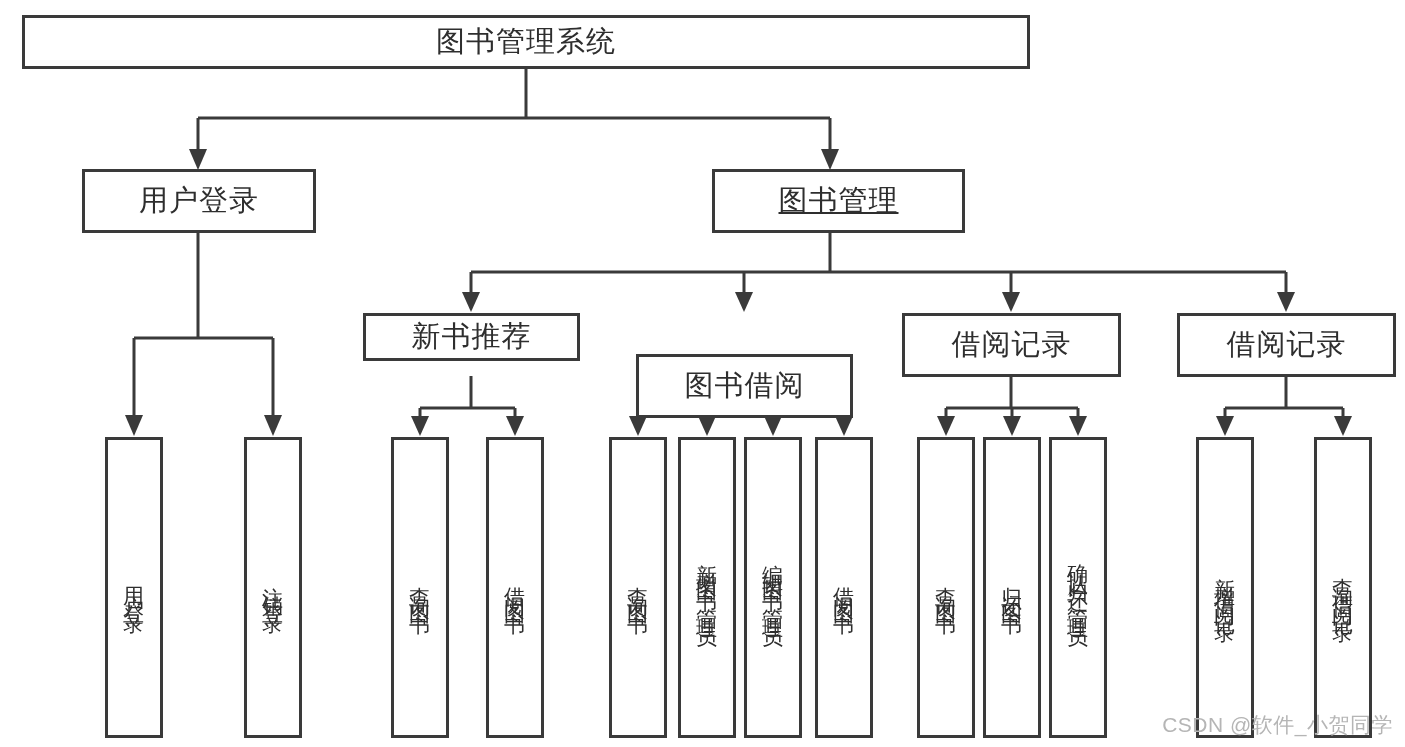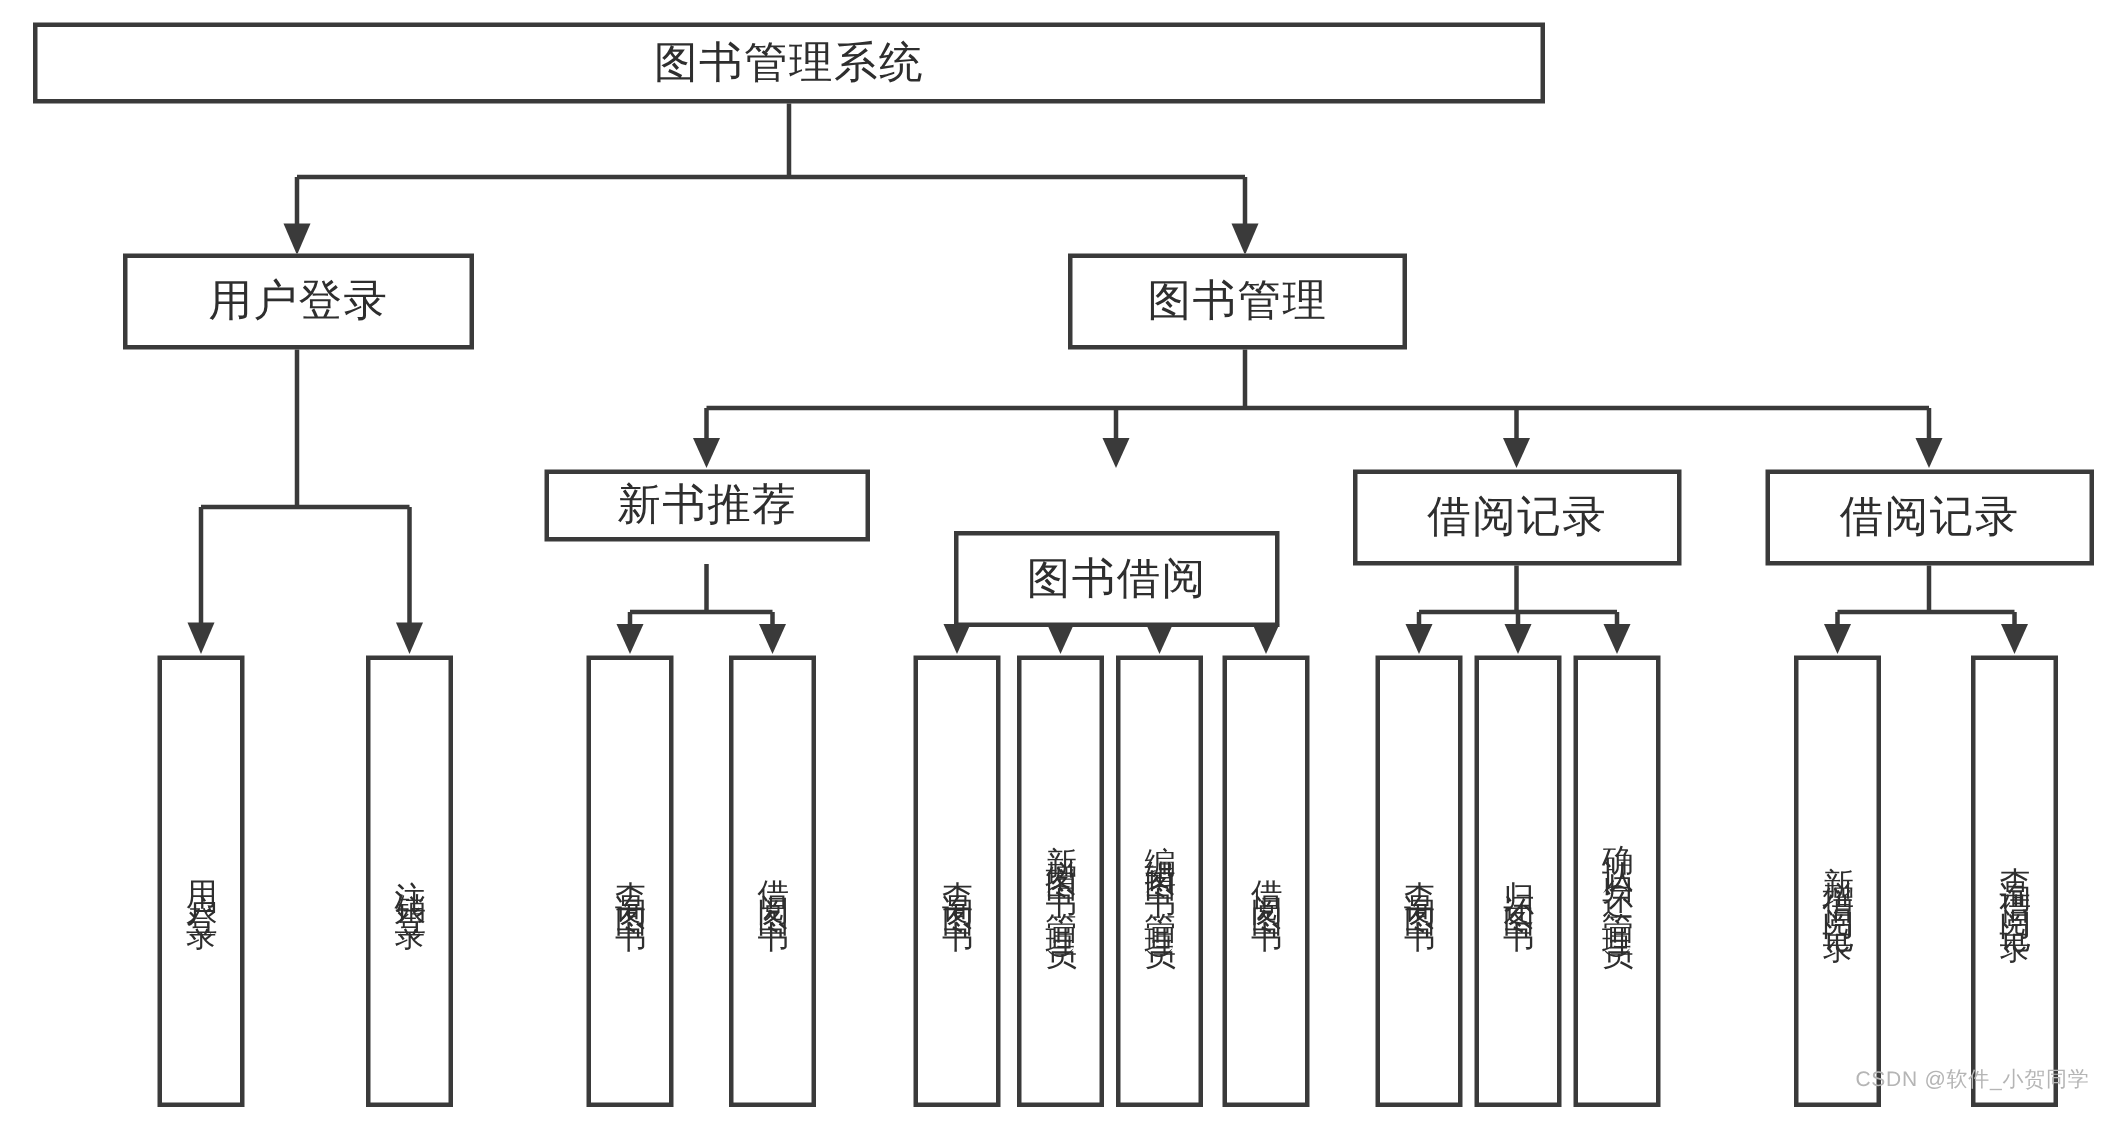--- a/index.html
+++ b/index.html
@@ -56,21 +56,21 @@
     writing-mode: vertical-rl;
     text-orientation: mixed;
     letter-spacing: 9px;
     line-height: 1;
     white-space: nowrap;
   }
   .watermark {
     position: absolute;
     right: 12px;
     top: 711px;
-    font-size: 14px;
+    font-size: 21px;
     color: var(--wm);
     letter-spacing: 0.5px;
     z-index: 5;
     pointer-events: none;
   }
 </style>
 </head>
 <body>
 
 <div class="canvas">
@@ -107,21 +107,21 @@
     <polygon class="ah" points="1069,416 1087,416 1078,436"></polygon>
 
     <path class="ln" d="M1286 376 V408 M1225 408 H1343 M1225 408 V417 M1343 408 V417"></path>
     <polygon class="ah" points="1216,416 1234,416 1225,436"></polygon>
     <polygon class="ah" points="1334,416 1352,416 1343,436"></polygon>
   </svg>
 
   <div class="box hbox" style="left:22px; top:15px; width:1008px; height:54px;">图书管理系统</div>
 
   <div class="box hbox" style="left:82px; top:169px; width:234px; height:64px;">用户登录</div>
-  <div class="box hbox" style="left:712px; top:169px; width:226px; height:64px;">图书管理</div>
+  <div class="box hbox" style="left:712px; top:169px; width:253px; height:64px;text-decoration:underline;">图书管理</div>
 
   <div class="box hbox" style="left:363px; top:313px; width:217px; height:48px;">新书推荐</div>
   <div class="box hbox" style="left:636px; top:313px; width:217px; height:64px;margin-top:41px;">图书借阅</div>
   <div class="box hbox" style="left:902px; top:313px; width:219px; height:64px;">借阅记录</div>
   <div class="box hbox" style="left:1177px; top:313px; width:219px; height:64px;">借阅记录</div>
 
   <div class="box vbox" style="left:105px;">
     <span class="vtext">用户登录</span>
   </div>
   <div class="box vbox" style="left:244px;">

